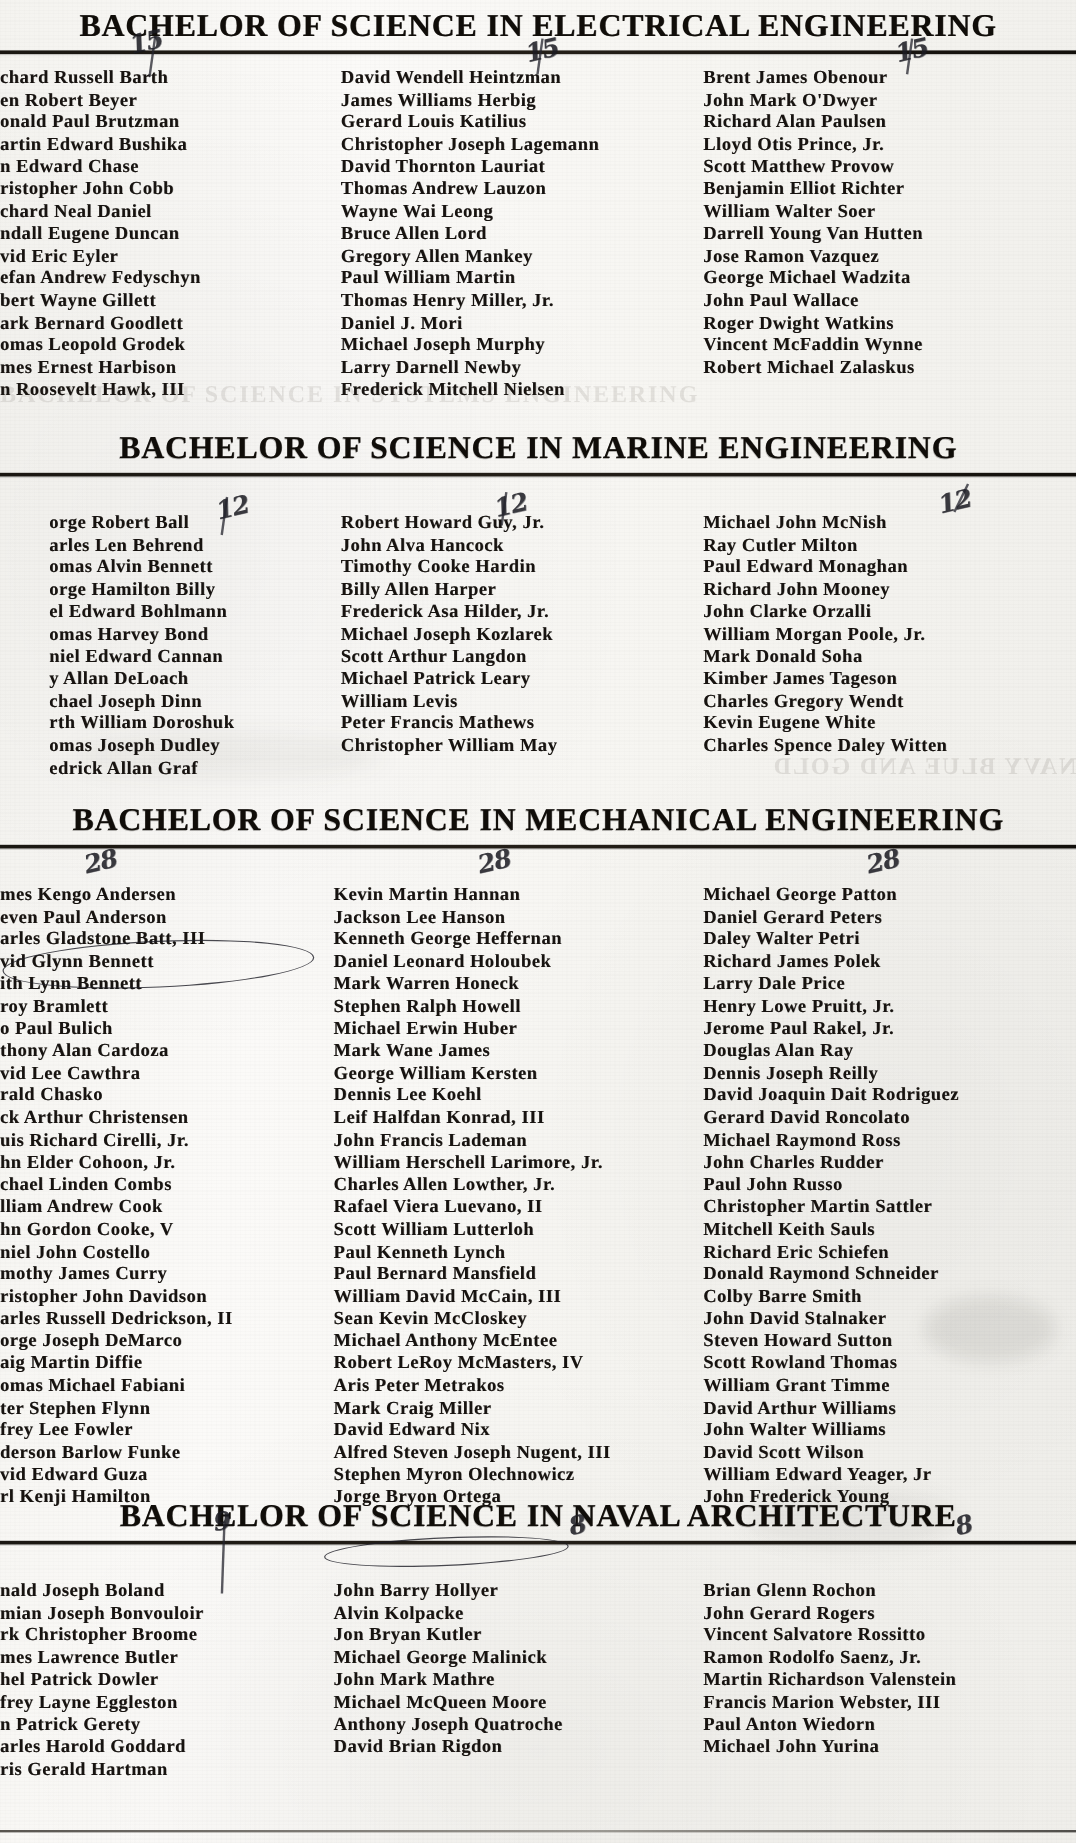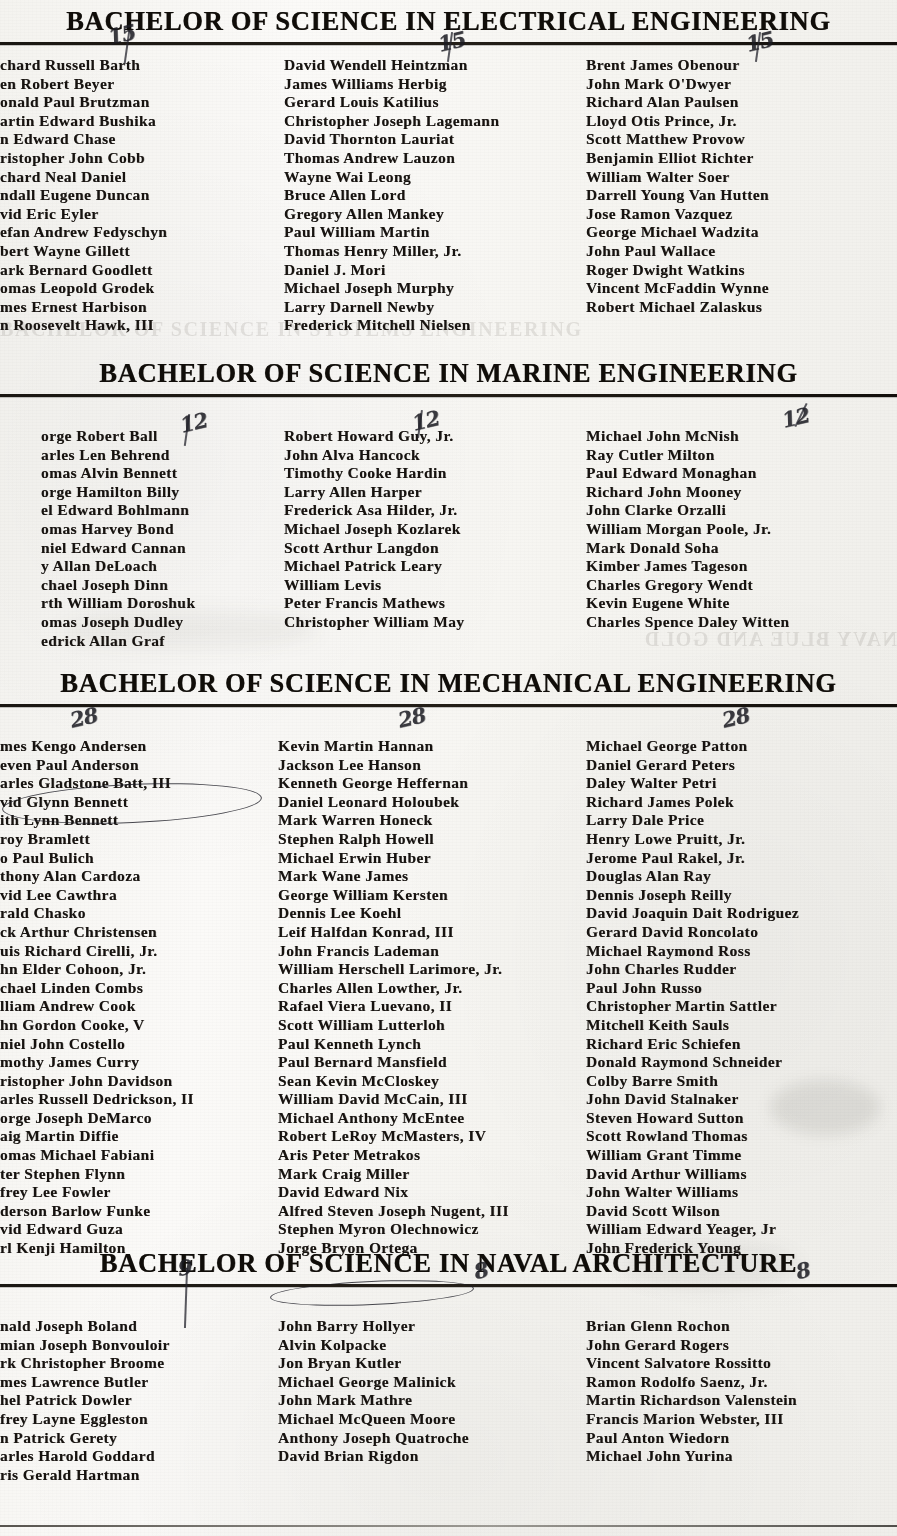--- a/index.html
+++ b/index.html
@@ -223,21 +223,21 @@
         <div class="name clipped">y Allan DeLoach</div>
         <div class="name clipped">chael Joseph Dinn</div>
         <div class="name clipped">rth William Doroshuk</div>
         <div class="name clipped">omas Joseph Dudley</div>
         <div class="name clipped">edrick Allan Graf</div>
       </div>
       <div class="col" style="left:284px; width:300px;">
         <div class="name">Robert Howard Guy, Jr.</div>
         <div class="name">John Alva Hancock</div>
         <div class="name">Timothy Cooke Hardin</div>
-        <div class="name">Larry Allen Harper</div>
+        <div class="name">Billy Allen Harper</div>
         <div class="name">Frederick Asa Hilder, Jr.</div>
         <div class="name">Michael Joseph Kozlarek</div>
         <div class="name">Scott Arthur Langdon</div>
         <div class="name">Michael Patrick Leary</div>
         <div class="name">William Levis</div>
         <div class="name">Peter Francis Mathews</div>
         <div class="name">Christopher William May</div>
       </div>
       <div class="col" style="left:586px; width:310px;">
         <div class="name">Michael John McNish</div>
@@ -303,22 +303,22 @@
         <div class="name">George William Kersten</div>
         <div class="name">Dennis Lee Koehl</div>
         <div class="name">Leif Halfdan Konrad, III</div>
         <div class="name">John Francis Lademan</div>
         <div class="name">William Herschell Larimore, Jr.</div>
         <div class="name">Charles Allen Lowther, Jr.</div>
         <div class="name">Rafael Viera Luevano, II</div>
         <div class="name">Scott William Lutterloh</div>
         <div class="name">Paul Kenneth Lynch</div>
         <div class="name">Paul Bernard Mansfield</div>
+        <div class="name">William David McCain, III</div>
         <div class="name">Sean Kevin McCloskey</div>
-        <div class="name">William David McCain, III</div>
         <div class="name">Michael Anthony McEntee</div>
         <div class="name">Robert LeRoy McMasters, IV</div>
         <div class="name">Aris Peter Metrakos</div>
         <div class="name">Mark Craig Miller</div>
         <div class="name">David Edward Nix</div>
         <div class="name">Alfred Steven Joseph Nugent, III</div>
         <div class="name">Stephen Myron Olechnowicz</div>
         <div class="name">Jorge Bryon Ortega</div>
       </div>
       <div class="col" style="left:586px; width:310px;">

